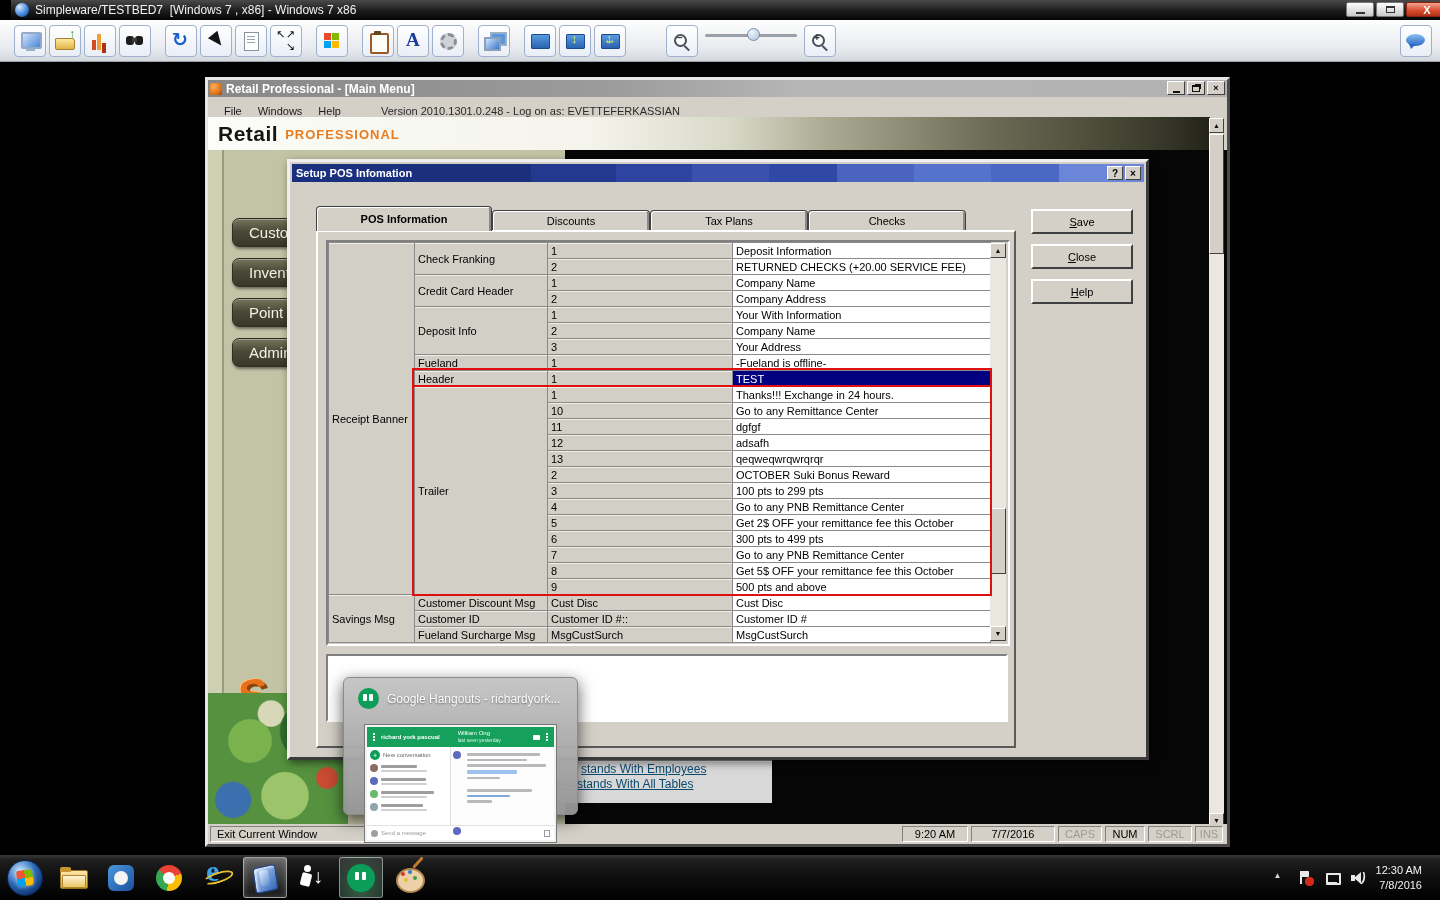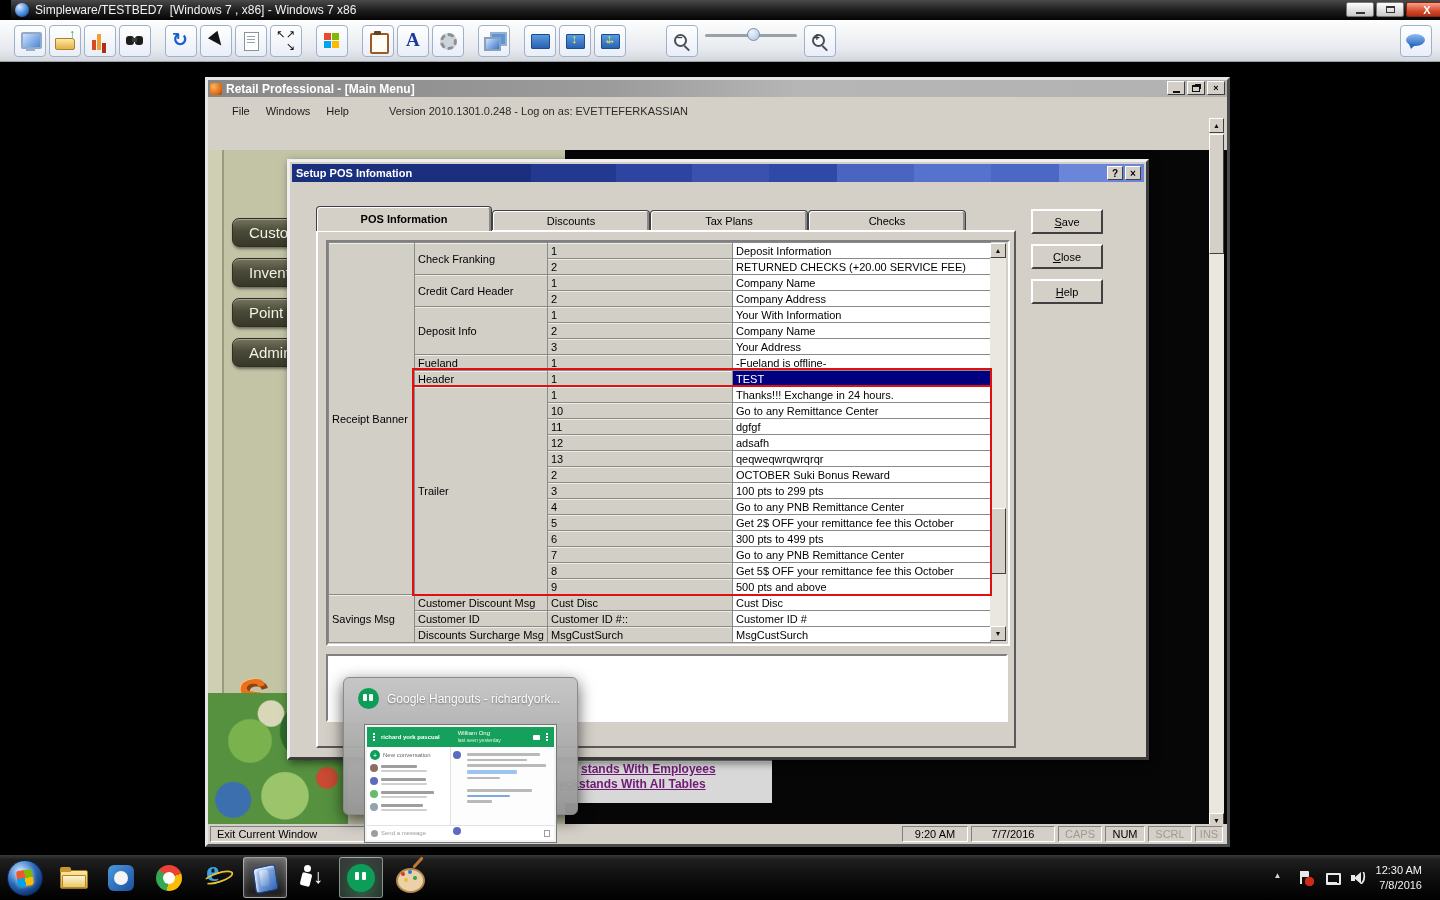--- a/index.html
+++ b/index.html
@@ -86,21 +86,21 @@
   #rp-titlebar{position:absolute;left:0;top:0;right:0;height:17px;display:flex;align-items:center;
     background:linear-gradient(90deg,#878787,#9c9c9c 40%,#b6b6b6 58%,#b2b2b2)}
   #rp-icon{width:12px;height:12px;margin:0 4px 0 2px;border-radius:2px;
     background:radial-gradient(circle at 30% 30%,#ffb05a,#d86a10 70%,#8a3c08)}
   #rp-title{color:#fff;font-weight:bold;font-size:12px}
   #rp-winbtns{position:absolute;right:2px;top:1px;display:flex;gap:2px}
   .cwbtn{width:18px;height:14px;background:#d4d0c8;border:1px solid;border-color:#fff #404040 #404040 #fff;
     display:flex;align-items:center;justify-content:center;font-size:9px;font-weight:bold}
   .cwbtn .mingl{width:7px;height:2px;background:#111;margin-top:7px}
   .cwbtn .maxgl{width:8px;height:7px;border:1px solid #111;border-top-width:2px;box-shadow:2px -2px 0 -1px #111}
-  #rp-menubar{position:absolute;left:8px;top:17px;right:0;height:28px;background:#d4d0c8;display:flex;align-items:center}
+  #rp-menubar{position:absolute;left:0;top:17px;right:0;height:28px;background:#d4d0c8;display:flex;align-items:center}
   .menuitem{margin-left:16px;color:#1c1c1c}
   #rp-version{margin-left:40px;color:#2a2a2a}
   #rp-logoband{position:absolute;left:0;top:37px;right:17px;height:34px;display:flex;align-items:center;
     background:linear-gradient(90deg,#fcfcf8 0%,#f4f4ec 38%,#d9d9c9 52%,#aaaa92 62%,#8b8b73 70%,#6b6b56 78%,#545440 86%,#3c3c2d 94%,#23231a 100%)}
   #rp-logo-primary{font-size:21px;font-weight:bold;color:#151515;margin-left:10px;letter-spacing:.5px}
   #rp-logo-secondary{font-size:13px;font-weight:bold;color:#e87c1e;margin-left:7px;letter-spacing:1px}
   #rp-client{position:absolute;left:0;top:70px;right:0;bottom:20px;background:#060606;overflow:hidden}
   #menu-panel{position:absolute;left:0;top:0;width:357px;height:100%;background:#c3c3a6;
     border-left:14px solid #cfcfb4;box-shadow:inset 2px 0 0 #9a9a80}
   .sidebtn{position:absolute;left:24px;width:114px;height:29px;border-radius:7px;border:1px solid #2e2e22;
@@ -110,21 +110,21 @@
     transform:skewY(-7deg);text-shadow:3px 3px 0 #8a4410,-1px -1px 0 #ffc080}
   #menu-map{position:absolute;left:0;top:543px;width:140px;height:137px;background:#55913f;
     background-image:radial-gradient(circle at 30% 35%,#7ab34e 0 16%,transparent 17%),
       radial-gradient(circle at 72% 28%,#2e6b2e 0 20%,transparent 21%),
       radial-gradient(circle at 55% 75%,#9cc46a 0 18%,transparent 19%),
       radial-gradient(circle at 18% 78%,#3b6fae 0 11%,transparent 12%),
       radial-gradient(circle at 85% 62%,#c84b32 0 7%,transparent 8%),
       radial-gradient(circle at 45% 15%,#d8d8b8 0 9%,transparent 10%)}
   #behind-bar{position:absolute;left:140px;top:611px;width:424px;height:42px;background:#d8d8d8;
     border-top:1px solid #f2f2f2;box-shadow:0 -1px 0 #8a8a8a}
-  .behind-link{position:absolute;font-weight:bold;font-size:12px;color:#701a75;text-decoration:underline;white-space:nowrap}
+  .behind-link{position:absolute;font-weight:normal;font-size:12px;color:#0c4a6e;text-decoration:underline;white-space:nowrap}
   .behind-link.l0{left:233px;top:0px}
   .behind-link.l1{left:195px;top:15px}
   #rp-scrollbar{position:absolute;right:3px;top:38px;width:15px;height:710px;background:#e9e7e0}
   .sbtn{position:absolute;left:0;width:15px;height:15px;background:#d4d0c8;border:1px solid;
     border-color:#fff #404040 #404040 #fff;display:flex;align-items:center;justify-content:center;
     font-size:7px;color:#111;line-height:1}
   .sb-up{top:0}.sb-down{bottom:0}
   .sb-thumb{position:absolute;left:0;width:15px;background:#d4d0c8;border:1px solid;border-color:#fff #404040 #404040 #fff}
   #rp-scroll-thumb{top:16px;height:120px}
   #rp-statusbar{position:absolute;left:0;bottom:0;right:0;height:20px;background:#d4d0c8;display:flex;align-items:center;gap:3px}
@@ -162,21 +162,21 @@
   td.vcell{background:#fff}
   td.vcell.sel{background:#000080;color:#fff}
   .redbox{position:absolute;border:2px solid #e01010;pointer-events:none;z-index:4}
   #redbox-header{left:84px;top:126px;width:580px;height:19px}
   #redbox-trailer{left:84px;top:143px;width:580px;height:211px}
   #pos-scroll{position:absolute;right:2px;top:1px;width:16px;height:398px;background:#e9e7e0}
   #pos-scroll .sbtn{width:16px;height:15px}
   #pos-scroll-thumb{top:265px;height:66px;width:16px}
   #pos-memo{position:absolute;left:8px;top:422px;width:682px;height:68px;background:#fff;
     border:2px solid;border-color:#808080 #fff #fff #808080}
-  .dlgbtn{position:absolute;left:741px;width:72px;height:25px;background:#d4d0c8;
+  .dlgbtn{position:absolute;left:741px;width:102px;height:25px;background:#d4d0c8;
     border:2px solid;border-color:#fff #404040 #404040 #fff;font-size:11px}
 
   
   #hangouts-popup{position:absolute;left:343px;top:615px;width:235px;height:138px;border-radius:6px;
     background:linear-gradient(180deg,rgba(196,196,196,.96),rgba(148,148,148,.96));
     border:1px solid #8a8a8a;box-shadow:0 5px 16px rgba(0,0,0,.65);z-index:30}
   #hg-head{display:flex;align-items:center;gap:8px;padding:10px 12px 6px 14px}
   #hg-icon{position:relative;width:21px;height:21px;border-radius:50%;background:#0c9d58;flex:none}
   #hg-icon::before,#hg-icon::after{content:"";position:absolute;top:6px;width:4px;height:7px;background:#fff;border-radius:1px}
   #hg-icon::before{left:5px}#hg-icon::after{left:11px}
@@ -397,20 +397,24 @@
       </span>
     </div>
     <div id="rp-menubar">
       <span id="rp-menu-items" style="display:flex">
           <span class="menuitem">File</span>
           <span class="menuitem">Windows</span>
           <span class="menuitem">Help</span>
         </span>
       <span id="rp-version">Version 2010.1301.0.248 - Log on as: EVETTEFERKASSIAN</span>
     </div>
+    <div id="rp-logoband">
+      <span id="rp-logo-primary">Retail</span>
+      <span id="rp-logo-secondary">PROFESSIONAL</span>
+    </div>
     <div id="rp-client">
       <div id="menu-panel"></div>
       <div id="side-buttons">
           <button class="sidebtn abs" style="top: 68px;">Custo</button>
           <button class="sidebtn abs" style="top: 108px;">Invent</button>
           <button class="sidebtn abs" style="top: 148px;">Point</button>
           <button class="sidebtn abs" style="top: 188px;">Admin</button>
         </div>
       <span id="menu-logo-s">S</span>
       <div id="menu-map"></div>
@@ -564,21 +568,21 @@
                     <td class="ncell" rowspan="1">Customer Discount Msg</td>
                     <td class="kcell">Cust Disc</td>
                     <td class="vcell">Cust Disc</td>
                   </tr>
                   <tr>
                     <td class="ncell" rowspan="1">Customer ID</td>
                     <td class="kcell">Customer ID #::</td>
                     <td class="vcell">Customer ID #</td>
                   </tr>
                   <tr>
-                    <td class="ncell" rowspan="1">Discounts Surcharge Msg</td>
+                    <td class="ncell" rowspan="1">Fueland Surcharge Msg</td>
                     <td class="kcell">MsgCustSurch</td>
                     <td class="vcell">MsgCustSurch</td>
                   </tr>
                 </tbody>
               </table>
             </div>
           <div class="redbox" id="redbox-header"></div>
           <div class="redbox" id="redbox-trailer"></div>
         </div>
         <div id="pos-scroll">

